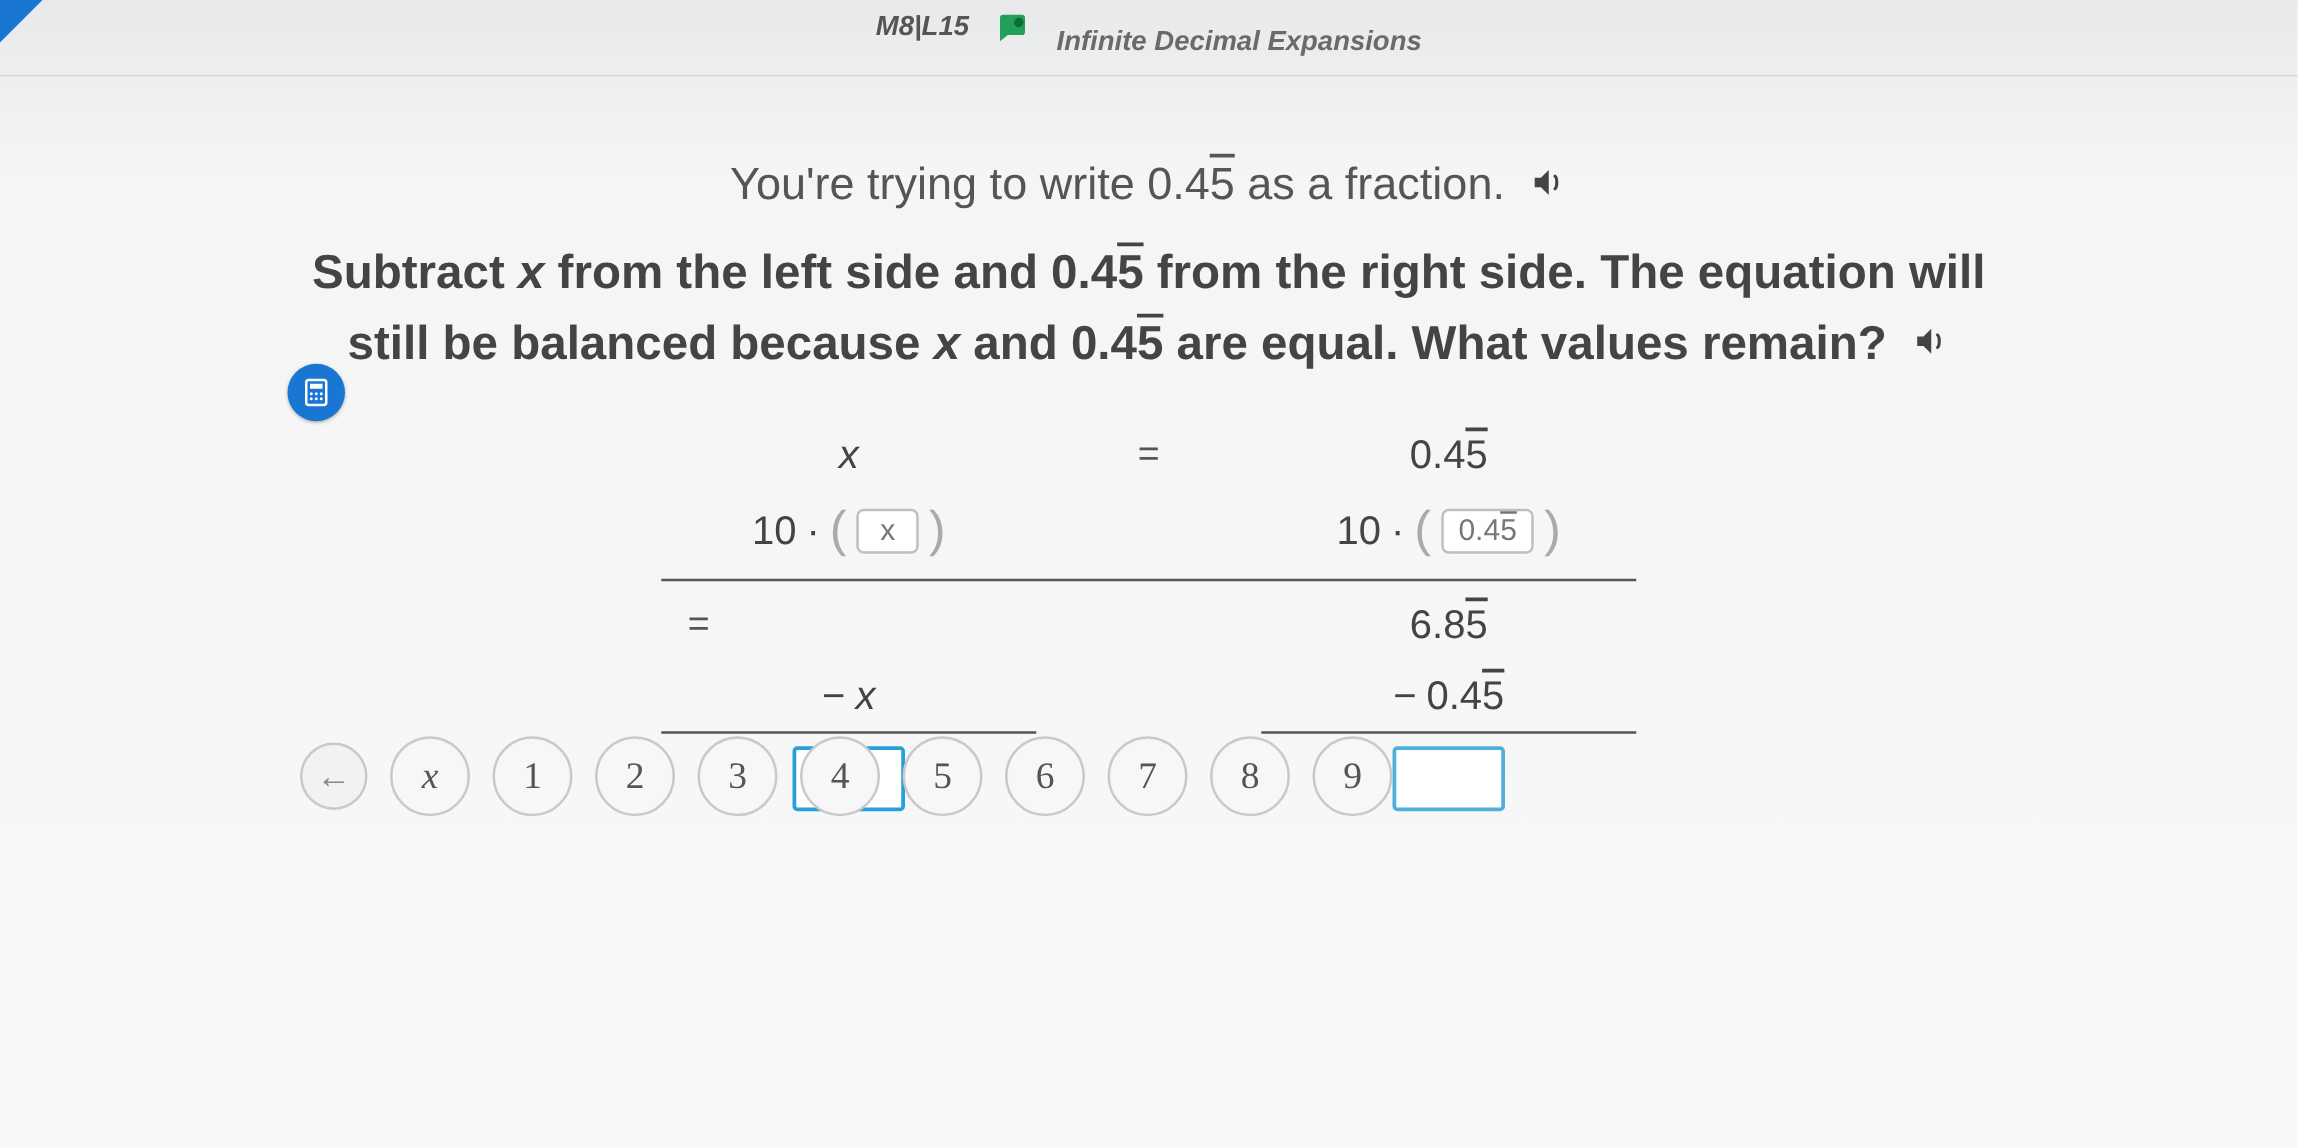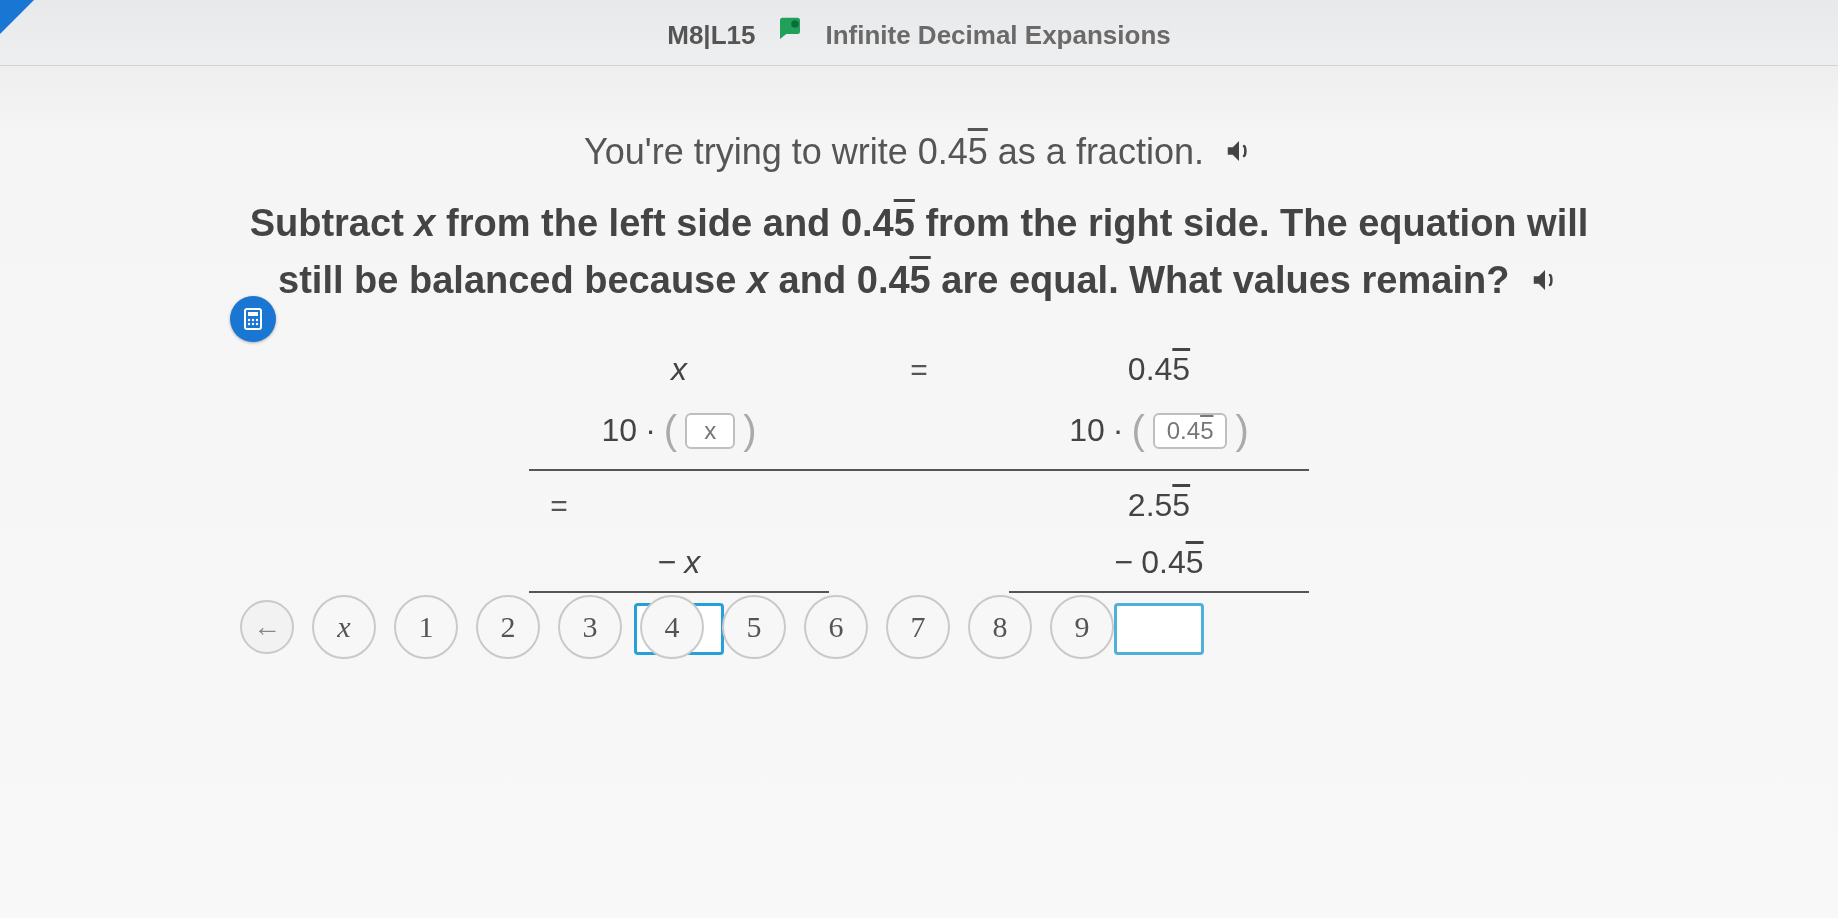--- a/index.html
+++ b/index.html
@@ -7,27 +7,28 @@
     width: 1838px;
     height: 918px;
     font-family: "Segoe UI", Arial, sans-serif;
     background: linear-gradient(180deg, #e8e9ea 0%, #f5f5f6 15%, #f8f8f9 100%);
     color: #333;
     overflow: hidden;
     position: relative;
   }
   .header {
     display: flex;
-    align-items: flex-end;
+    align-items: flex-start;
     justify-content: center;
     gap: 20px;
     padding: 8px 0 14px 0;
-    font-size: 26px;
+    font-size: 22px;
     color: #5c5c5c;
     font-weight: 600;
+    font-style: italic;
   }
   .header .lesson-code { font-weight: 700; color:#555; }
   .header .chat-icon svg { width: 30px; height: 30px; }
   .header .title { font-weight: 600; color:#6a6a6a;margin-top:12px; }
   .page {
     position: relative;
     border-top: 1px solid #d2d2d2;
     padding-top: 40px;
   }
   .prompt {
@@ -216,21 +217,21 @@
         <span class="mini-box"><span>0.4</span><span class="overline">5</span></span>
         <span style="font-size:40px;color:#aaa;">)</span>
       </div>
     </div>
 
     <div class="rule"></div>
 
     <div class="row">
       <div class="col-c">=</div>
       <div class="col-r">
-          <span><span>2.5</span><span class="overline">5</span></span>
+          <span><span>6.8</span><span class="overline">5</span></span>
         </div>
     </div>
 
     <div class="row">
       <div class="col-l">
         <span>−</span>
         <span class="ital">x</span>
       </div>
       <div class="col-c"></div>
       <div class="col-r">

